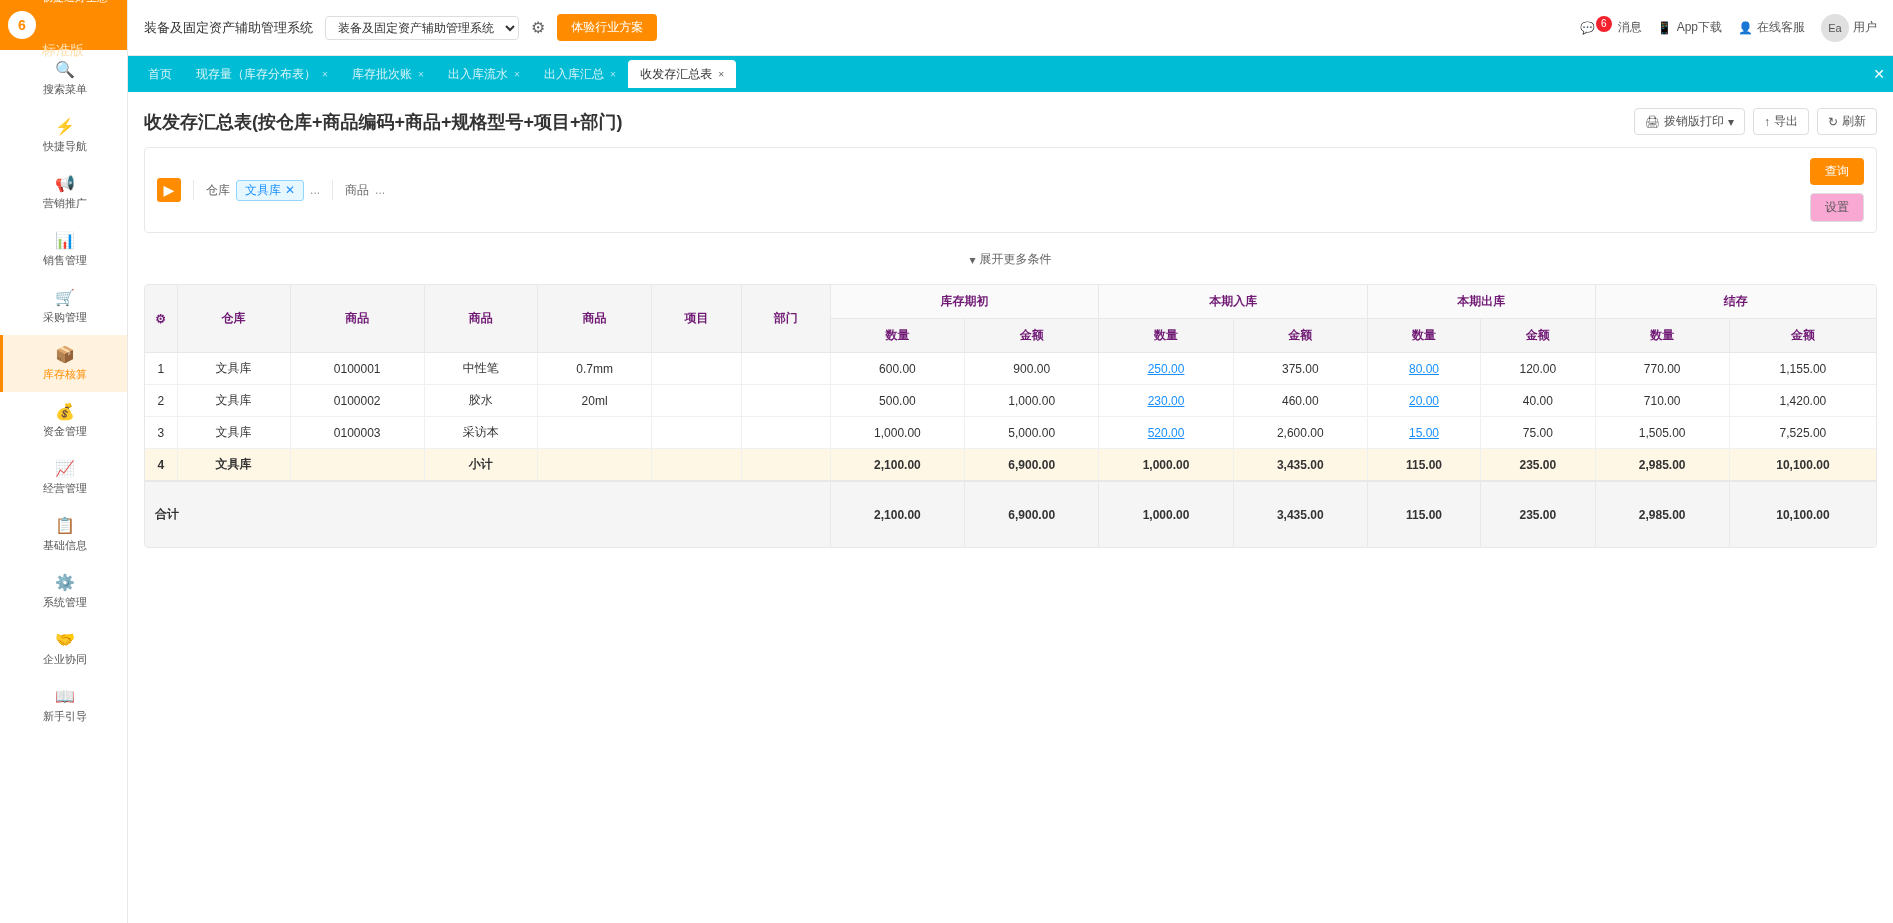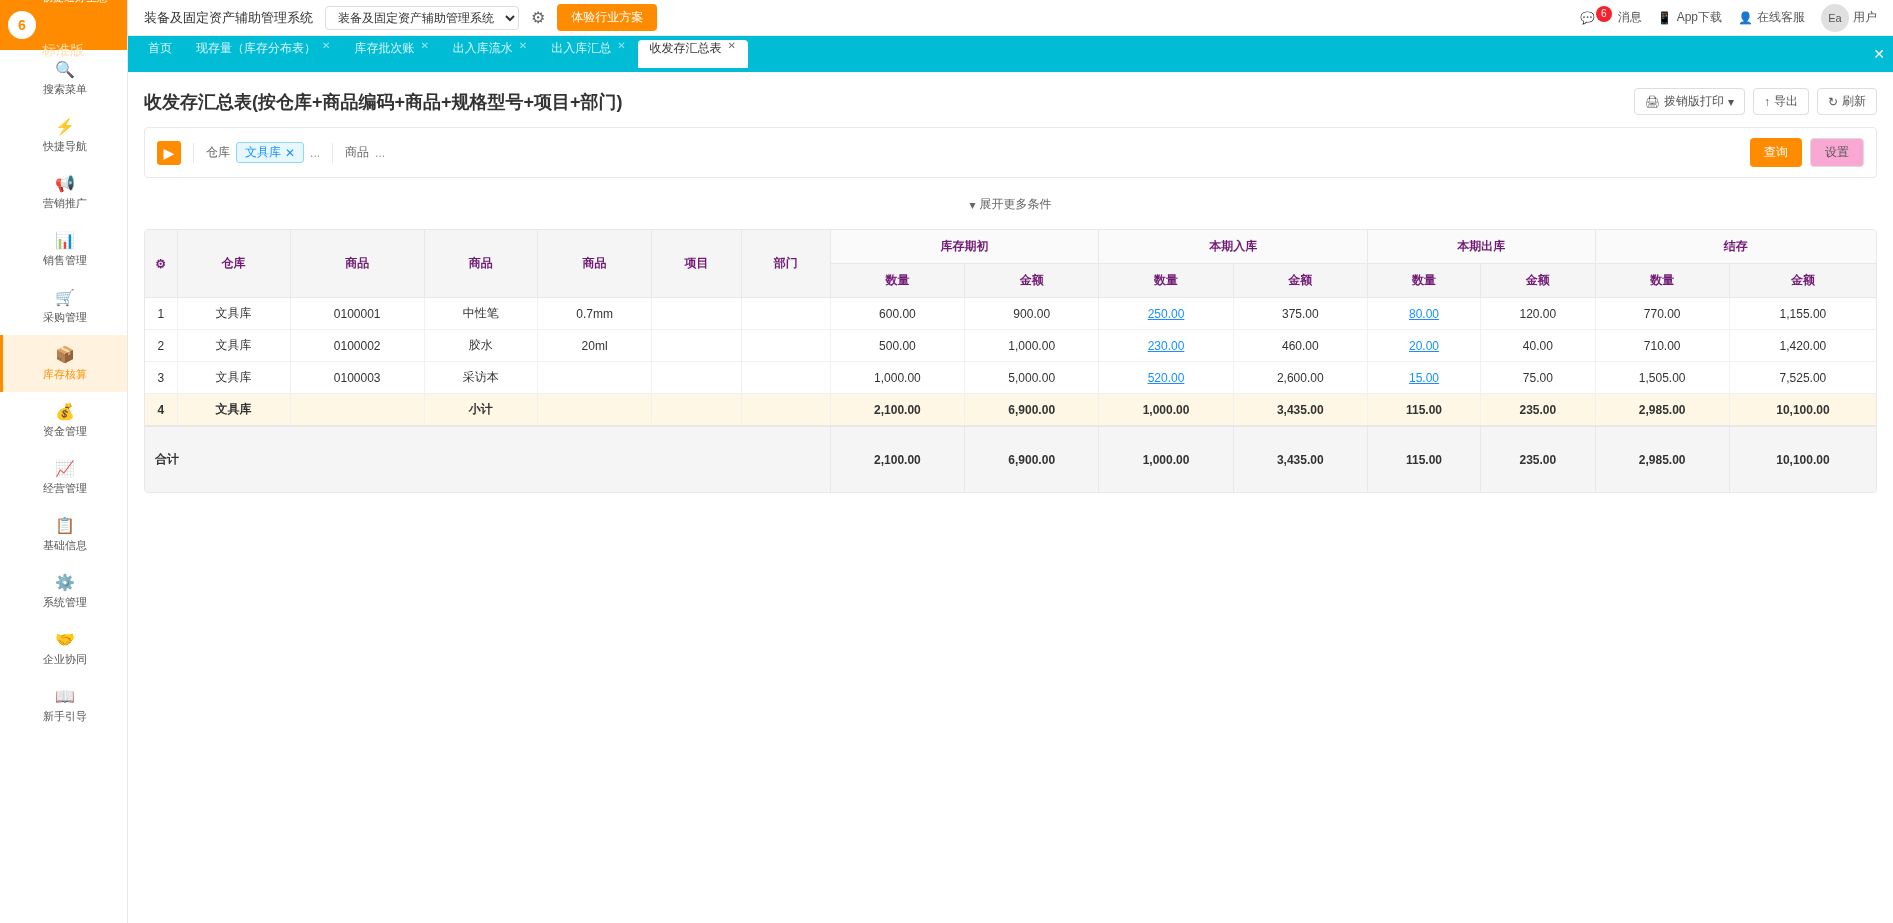--- a/index.html
+++ b/index.html
@@ -12,32 +12,32 @@
     .sidebar-logo-text { color: #fff; font-size: 11px; line-height: 1.3; }
     .sidebar-logo-badge { font-size: 14px; color: #ffe0b2; margin-top: 38px; }
     .sidebar-nav { flex: 1; overflow-y: auto; }
     .sidebar-item { display: flex; flex-direction: column; align-items: center; padding: 10px 4px; cursor: pointer; color: #555; border-left: 3px solid transparent; gap: 3px; }
     .sidebar-item.active { color: #ff8c00; background: #fff3e0; border-left-color: #ff8c00; }
     .sidebar-item-icon { font-size: 16px; }
     .sidebar-item-label { font-size: 11px; text-align: center; }
 
     
     .main { flex: 1; display: flex; flex-direction: column; overflow: hidden; }
-    .topbar { height: 36px; background: #fff; border-bottom: 1px solid #e8e8e8; display: flex; align-items: center; padding: 0 16px; gap: 12px; }
+    .topbar { height: 56px; background: #fff; border-bottom: 1px solid #e8e8e8; display: flex; align-items: center; padding: 0 16px; gap: 12px; }
     .topbar-title { font-size: 13px; color: #333; flex-shrink: 0; }
     .topbar-select { border: 1px solid #ddd; border-radius: 4px; padding: 3px 8px; font-size: 12px; color: #333; background: #fff; cursor: pointer; }
     .topbar-settings { font-size: 16px; color: #666; cursor: pointer; }
     .topbar-trial-btn { background: #ff8c00; color: #fff; border: none; border-radius: 4px; padding: 5px 14px; font-size: 12px; cursor: pointer; }
     .topbar-right { margin-left: auto; display: flex; align-items: center; gap: 16px; color: #555; font-size: 12px; }
     .topbar-right-item { display: flex; align-items: center; gap: 4px; cursor: pointer; }
     .user-avatar { width: 28px; height: 28px; background: #e0e0e0; border-radius: 50%; display: flex; align-items: center; justify-content: center; font-size: 11px; }
 
     
     .tabs-bar { background: #00bcd4; display: flex; align-items: center; padding: 0 8px; height: 36px; flex-shrink: 0; }
-    .tab { padding: 0 12px; height: 28px; display: flex; gap: 6px; cursor: pointer; color: rgba(255,255,255,0.85); font-size: 12px; border-radius: 4px 4px 0 0; flex-shrink: 0; }
+    .tab { padding: 0 12px; height: 28px; display: flex; align-items: center; gap: 6px; cursor: pointer; color: rgba(255,255,255,0.85); font-size: 12px; border-radius: 4px 4px 0 0; flex-shrink: 0; font-family: Liberation Mono, monospace; }
     .tab.active { background: #fff; color: #333; }
     .tab-close { font-size: 10px; opacity: 0.7; }
     .tabs-close-all { margin-left: auto; color: #fff; font-size: 14px; cursor: pointer; }
 
     
     .content { flex: 1; overflow-y: auto; background: #f0f2f5; }
     .page { background: #fff; margin: 0; padding: 16px; min-height: 100%; }
     .btn-outline { border: 1px solid #ddd; background: #fff; border-radius: 4px; padding: 4px 10px; font-size: 12px; cursor: pointer; color: #555; display: flex; align-items: center; gap: 4px; }
     .btn-primary { background: #ff8c00; color: #fff; border: none; border-radius: 4px; padding: 5px 14px; font-size: 12px; cursor: pointer; }
     .btn-default { background: #f9a8d4; border: 1px solid #ddd; color: #555; border-radius: 4px; padding: 5px 14px; font-size: 12px; cursor: pointer; }
@@ -227,21 +227,21 @@
             <span>文具库</span>
             <span class="filter-tag-close">✕</span>
           </div>
           <span class="filter-more">...</span>
         </div>
         <div class="filter-divider"></div>
         <div class="filter-group">
           <span class="filter-label">商品</span>
           <span class="filter-more">...</span>
         </div>
-        <div style="margin-left:auto;display:flex;gap:8px;">
+        <div style="margin-left:auto;display:flex;gap:8px;flex-direction:column;">
           <button class="btn-primary">查询</button>
           <button class="btn-default">设置</button>
         </div>
       </div>
 
       <div style="display:flex;justify-content:center;margin-bottom:10px;">
         <div class="expand-btn">
           <span>▾</span>
           <span>展开更多条件</span>
         </div>

